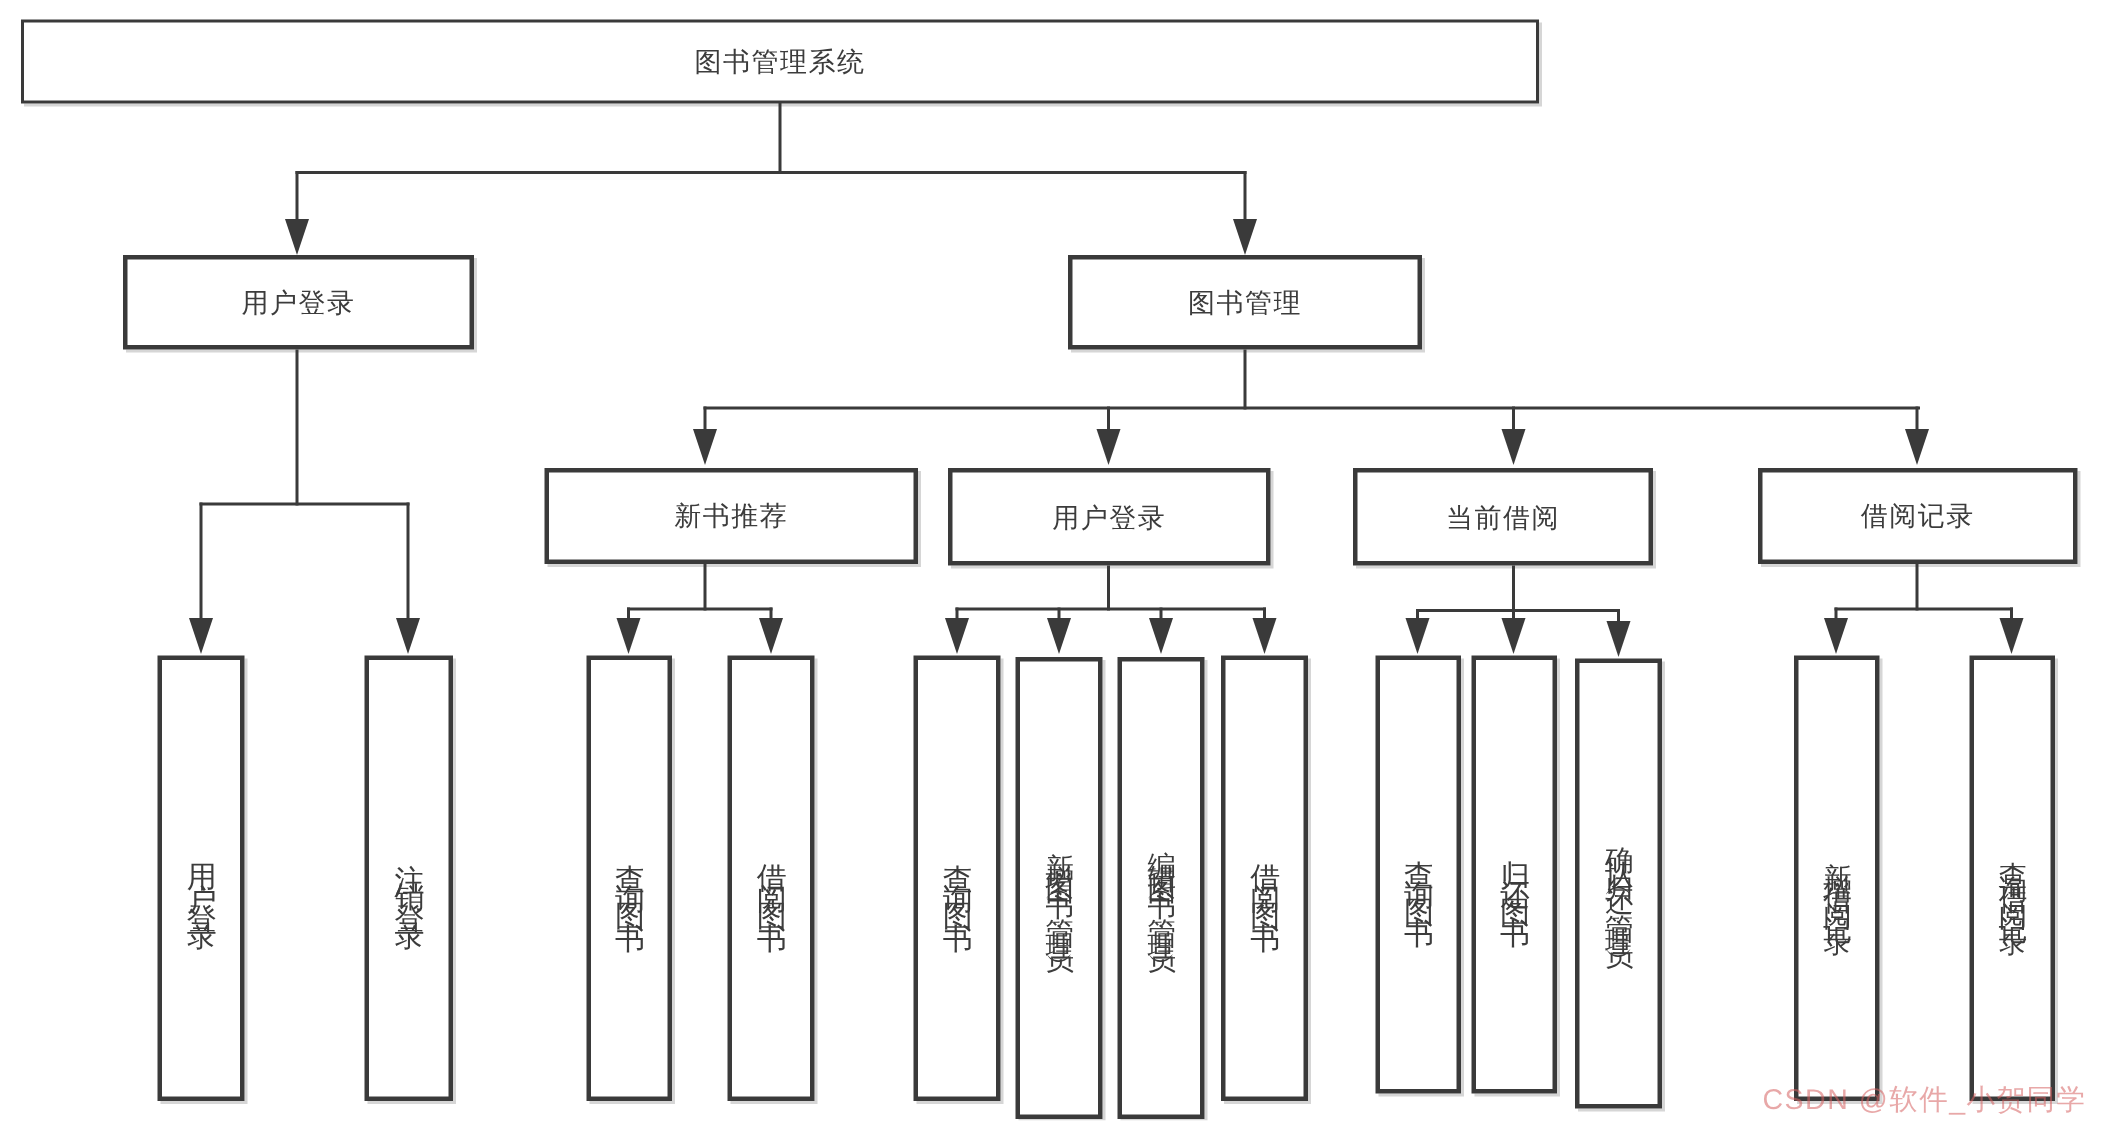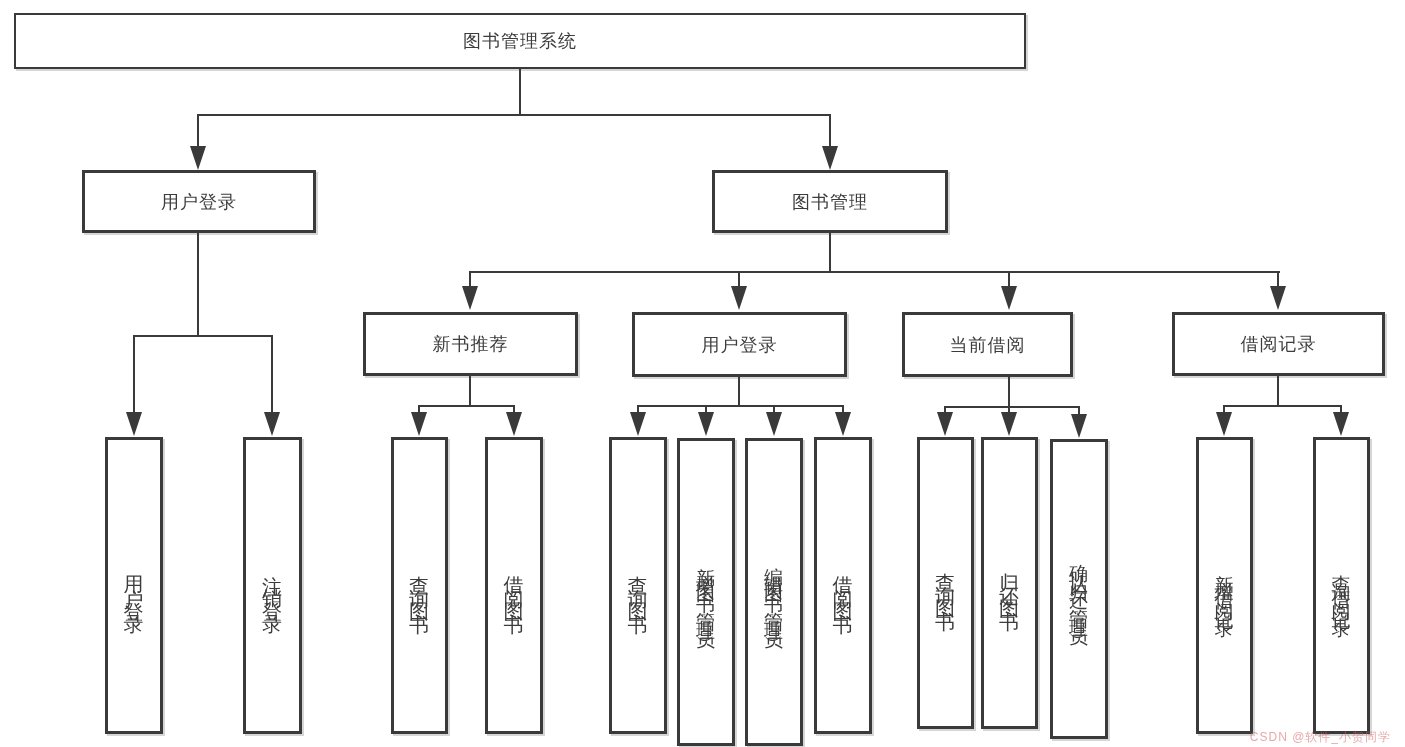--- a/index.html
+++ b/index.html
@@ -37,21 +37,21 @@
   .line{position:absolute;background:#3a3a3a;}
   .ah{
     position:absolute;width:0;height:0;
     border-left:8px solid transparent;
     border-right:8px solid transparent;
     border-top:24px solid #3a3a3a;
   }
   .watermark{
     position:absolute;
     right:14px;bottom:1px;
-    font-size:12px;
+    font-size:19px;
     letter-spacing:1px;
     color:rgba(214,96,96,0.55);
     white-space:nowrap;
   }
 </style>
 </head>
 <body>
 
 <div id="stage">
 
@@ -60,29 +60,29 @@
   </div>
 
   <div class="box" style="left:82px;top:170px;width:234px;height:63px;">
     <span class="hlabel">用户登录</span>
   </div>
 
   <div class="box" style="left:712px;top:170px;width:236px;height:63px;">
     <span class="hlabel">图书管理</span>
   </div>
 
-  <div class="box" style="left:363px;top:312px;width:215px;height:64px;">
+  <div class="box" style="left:363px;top:312px;width:249px;height:64px;">
     <span class="hlabel">新书推荐</span>
   </div>
 
   <div class="box" style="left:632px;top:312px;width:215px;height:65px;">
     <span class="hlabel">用户登录</span>
   </div>
 
-  <div class="box" style="left:902px;top:312px;width:171px;height:65px;">
+  <div class="box" style="left:902px;top:312px;width:200px;height:65px;">
     <span class="hlabel">当前借阅</span>
   </div>
 
   <div class="box" style="left:1172px;top:312px;width:213px;height:64px;">
     <span class="hlabel">借阅记录</span>
   </div>
 
   <div class="box" style="left:105px;top:437px;width:58px;height:297px;">
     <span class="vlabel">用户登录</span>
   </div>

